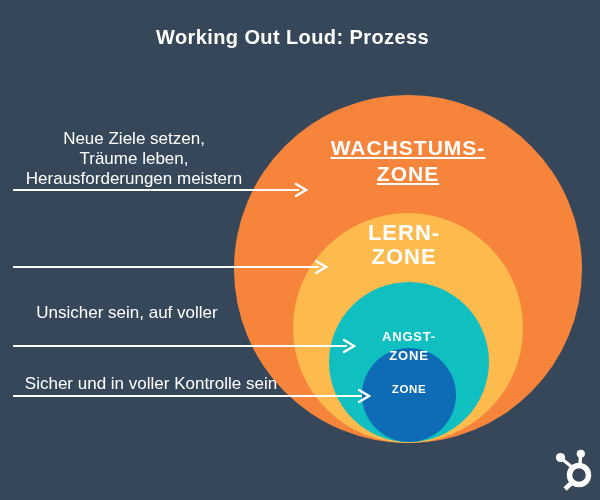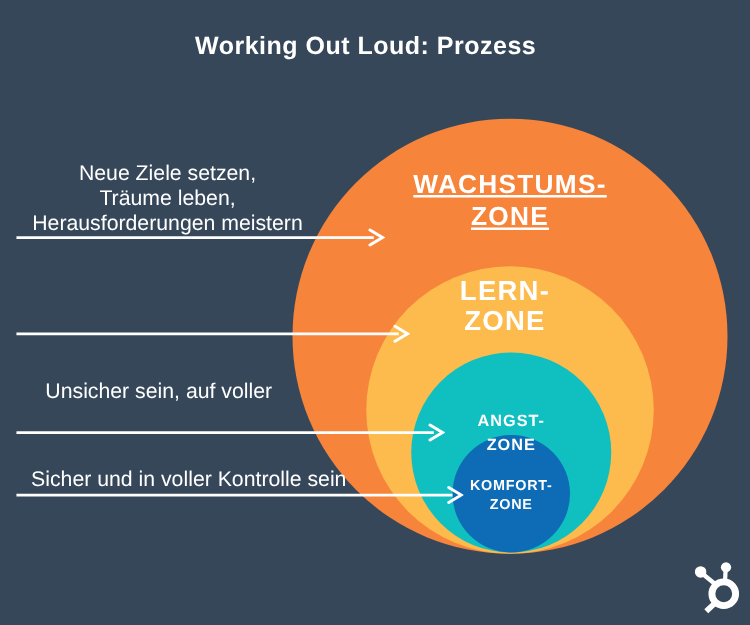--- a/index.html
+++ b/index.html
@@ -84,21 +84,20 @@
   </div>
   <div class="zone-label z-learning">
     <span>LERN-</span>
     <span>ZONE</span>
   </div>
   <div class="zone-label z-fear">
     <span>ANGST-</span>
     <span>ZONE</span>
   </div>
   <div class="zone-label z-comfort">
-    <span>KOMFORT-</span>
     <span>ZONE</span>
   </div>
 
   <div class="side-label l1">
     <div>Neue Ziele setzen,</div>
     <div>Träume leben,</div>
     <div>Herausforderungen meistern</div>
   </div>
   <div class="side-label l3">
     <div>Unsicher sein, auf voller</div>

